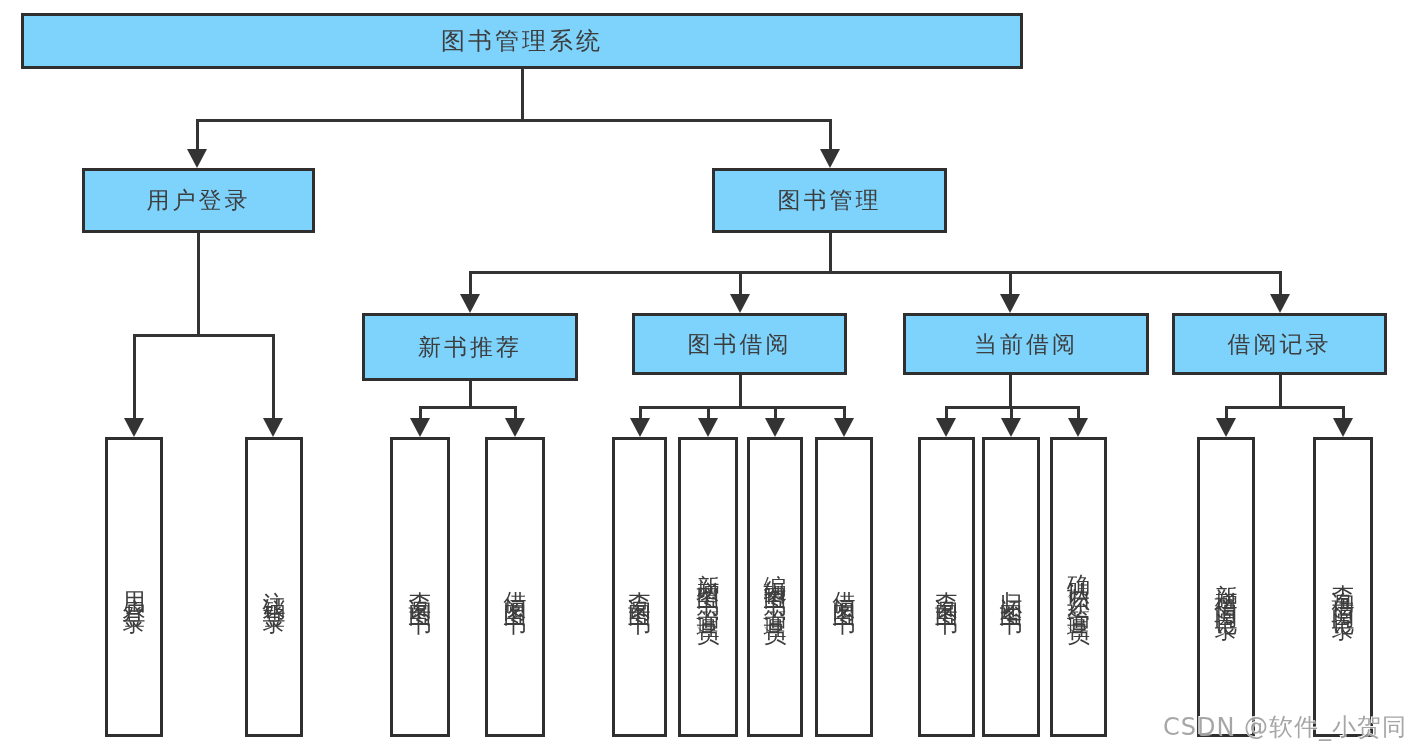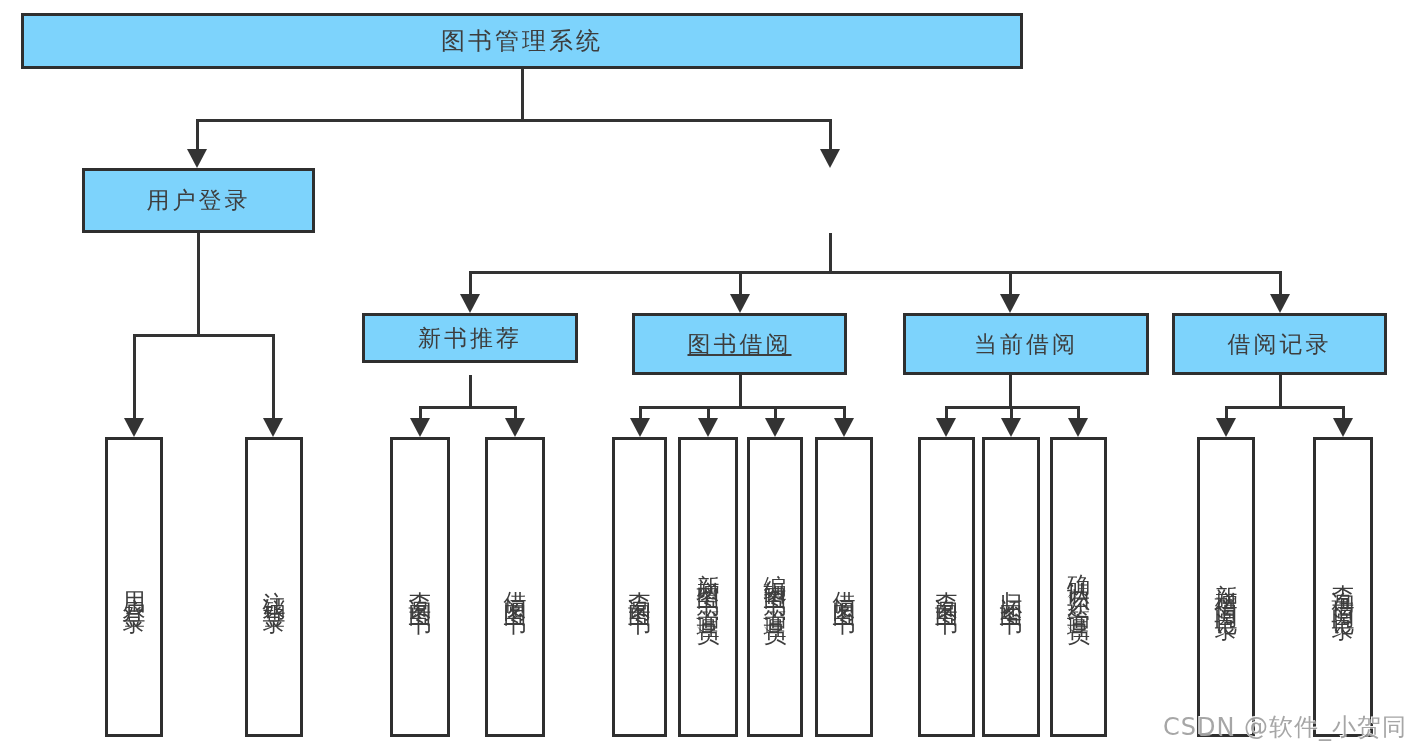--- a/index.html
+++ b/index.html
@@ -123,25 +123,28 @@
     <div class="arrow" style="left:1341.5px; top:407px; height:11px;"></div>
   </div>
 
   <div class="hbox root" style="left:21px; top:13px; width:1002px; height:56px;">
     <span>图书管理系统</span>
   </div>
 
   <div class="hbox" style="left:82px; top:168px; width:233px; height:65px;">
     <span>用户登录</span>
   </div>
+  <div class="hbox" style="left:712px; top:168px; width:235px; height:65px;">
+    <span>图书管理</span>
+  </div>
 
-  <div class="hbox" style="left:362px; top:313px; width:216px; height:50px;">
+  <div class="hbox" style="left:362px; top:313px; width:216px; height:68px;">
     <span>新书推荐</span>
   </div>
-  <div class="hbox" style="left:632px; top:313px; width:215px; height:62px;text-decoration:underline;">
+  <div class="hbox" style="left:632px; top:313px; width:215px; height:62px;">
     <span>图书借阅</span>
   </div>
   <div class="hbox" style="left:903px; top:313px; width:246px; height:62px;">
     <span>当前借阅</span>
   </div>
   <div class="hbox" style="left:1172px; top:313px; width:215px; height:62px;">
     <span>借阅记录</span>
   </div>
 
   <div class="vbox" style="left:105px; width:58px;">

